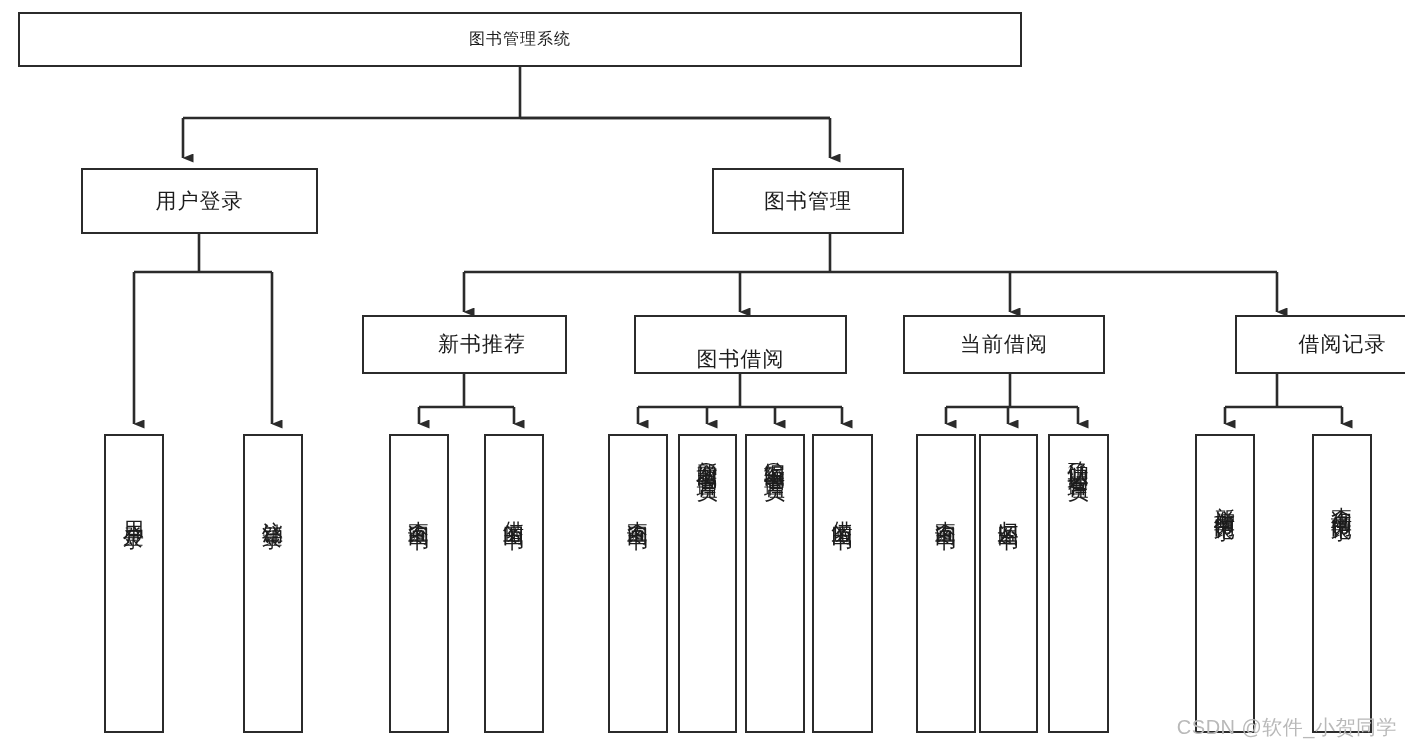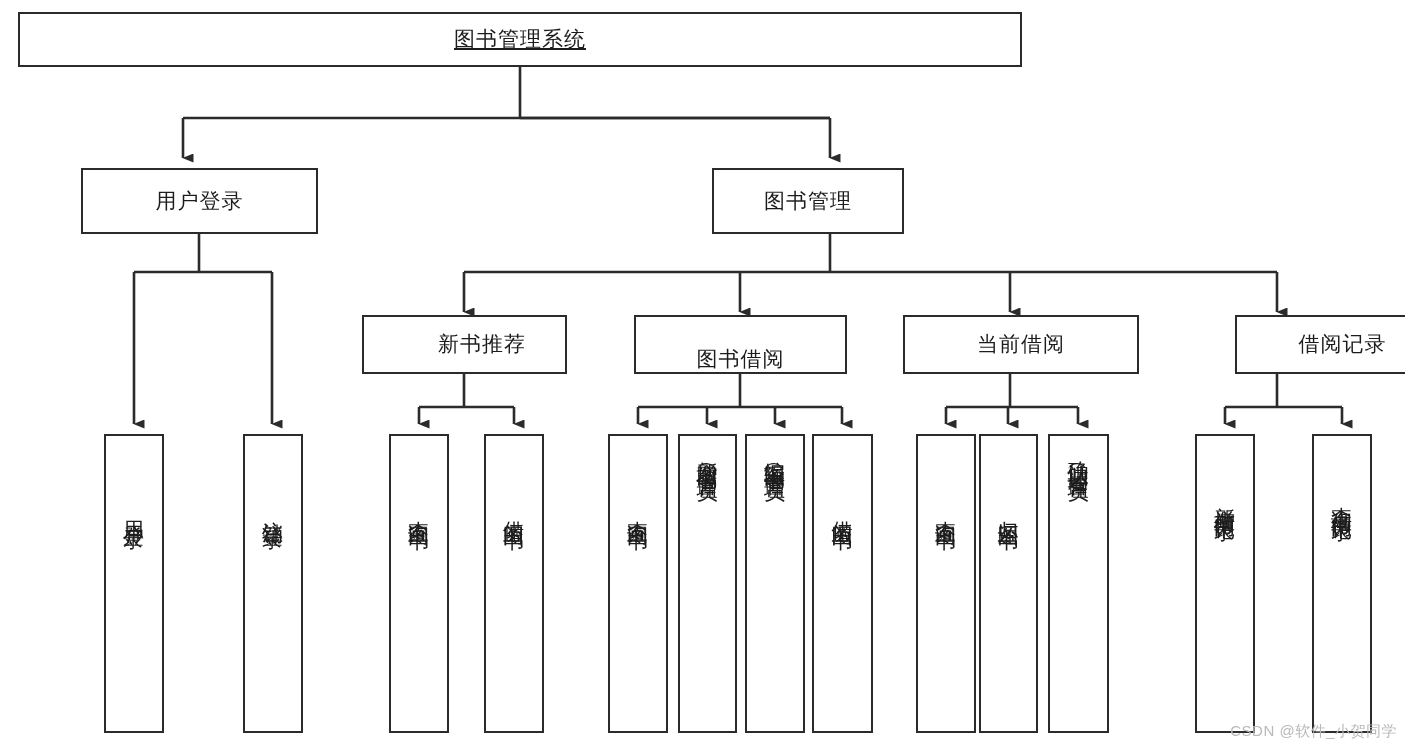--- a/index.html
+++ b/index.html
@@ -42,22 +42,21 @@
     display: block;
     text-align: center;
     line-height: 1.18;
     letter-spacing: 1px;
     white-space: nowrap;
   }
   .node.horizontal .node-label {
     font-size: 21px;
   }
   .node.root .node-label {
-    font-size: 21px;
-    text-decoration: underline;
+    font-size: 16px;
   }
   .node.vertical {
     align-items: flex-start;
     justify-content: center;
     padding-top: 8px;
   }
   .node.vertical .node-label {
     writing-mode: vertical-rl;
     text-orientation: upright;
     font-size: 21px;
@@ -68,21 +67,21 @@
   .node.vertical.mid .node-label {
     padding-top: 60px;
   }
   .node.vertical.mid2 .node-label {
     padding-top: 46px;
   }
   .watermark {
     position: absolute;
     right: 8px;
     bottom: 6px;
-    font-size: 15px;
+    font-size: 20px;
     color: #b9b9b9;
     letter-spacing: 0.5px;
     z-index: 5;
     white-space: nowrap;
   }
 </style>
 </head>
 <body>
 
 <div id="diagram-root">
@@ -149,21 +148,21 @@
   <div class="node horizontal" style="left:712px; top:168px; width:192px; height:66px;">
     <span class="node-label">图书管理</span>
   </div>
 
   <div class="node horizontal" style="left:362px; top:315px; width:205px; height:59px;padding-left:35px;">
     <span class="node-label">新书推荐</span>
   </div>
   <div class="node horizontal" style="left:634px; top:315px; width:213px; height:59px;align-items:flex-end;">
     <span class="node-label">图书借阅</span>
   </div>
-  <div class="node horizontal" style="left:903px; top:315px; width:236px; height:59px;">
+  <div class="node horizontal" style="left:903px; top:315px; width:202px; height:59px;">
     <span class="node-label">当前借阅</span>
   </div>
   <div class="node horizontal" style="left:1235px; top:315px; width:215px; height:59px;">
     <span class="node-label">借阅记录</span>
   </div>
 
   <div class="node vertical mid" style="left:104px; top:434px; width:60px; height:299px;">
     <span class="node-label">用户登录</span>
   </div>
   <div class="node vertical mid" style="left:243px; top:434px; width:60px; height:299px;">

